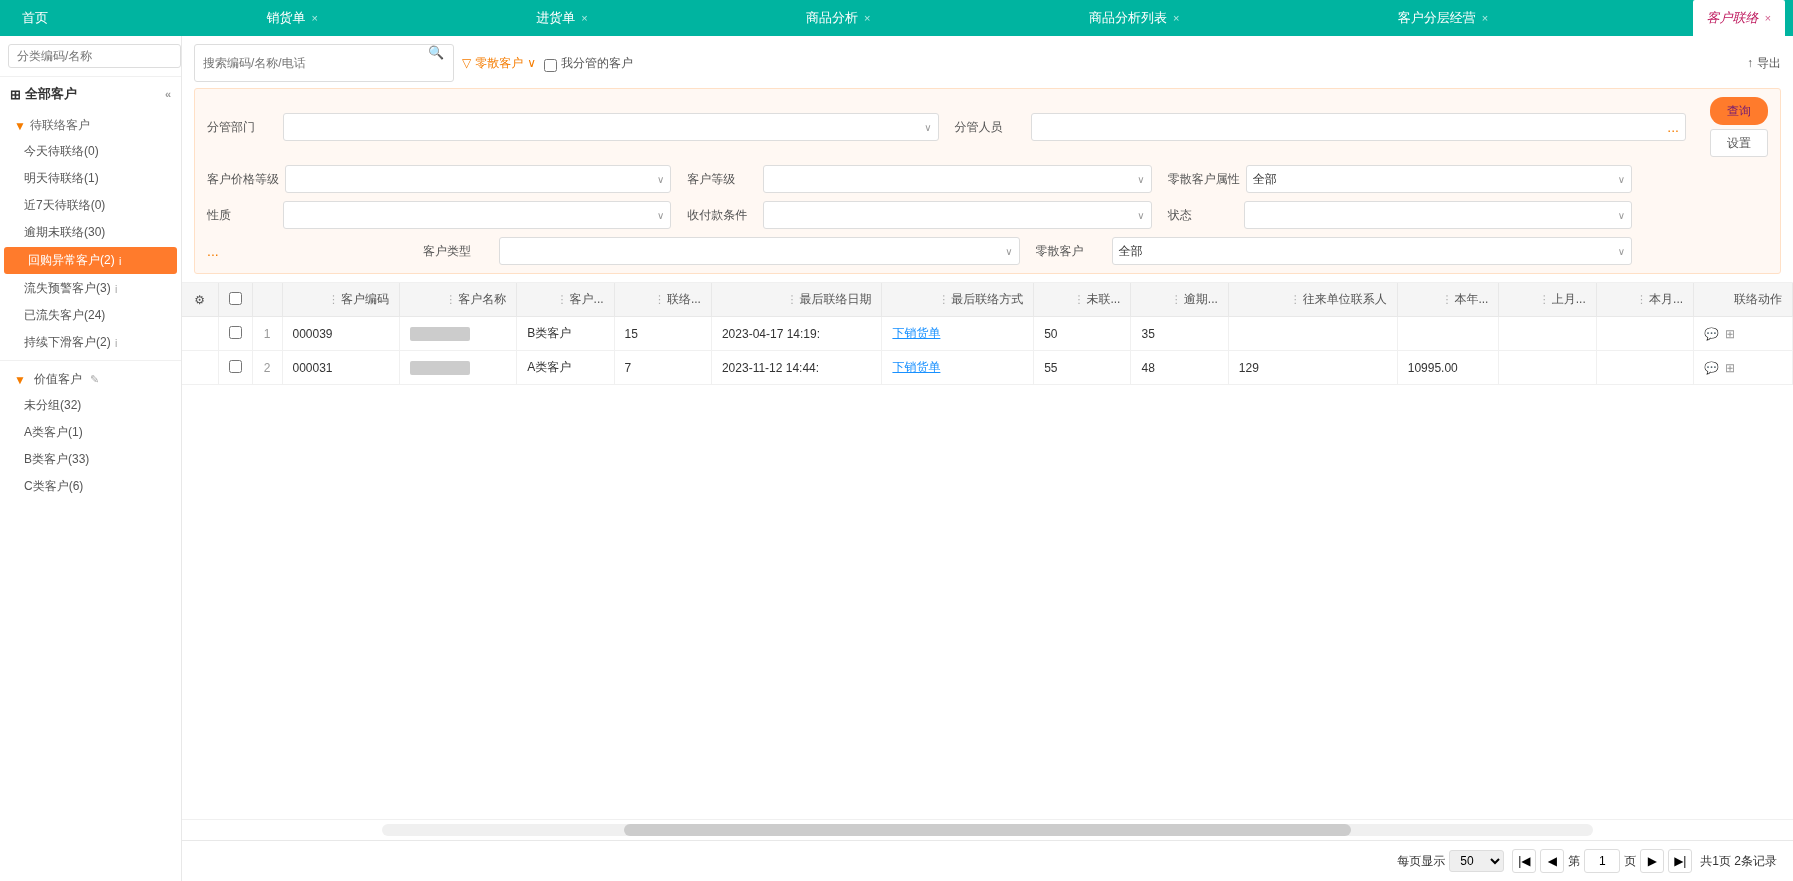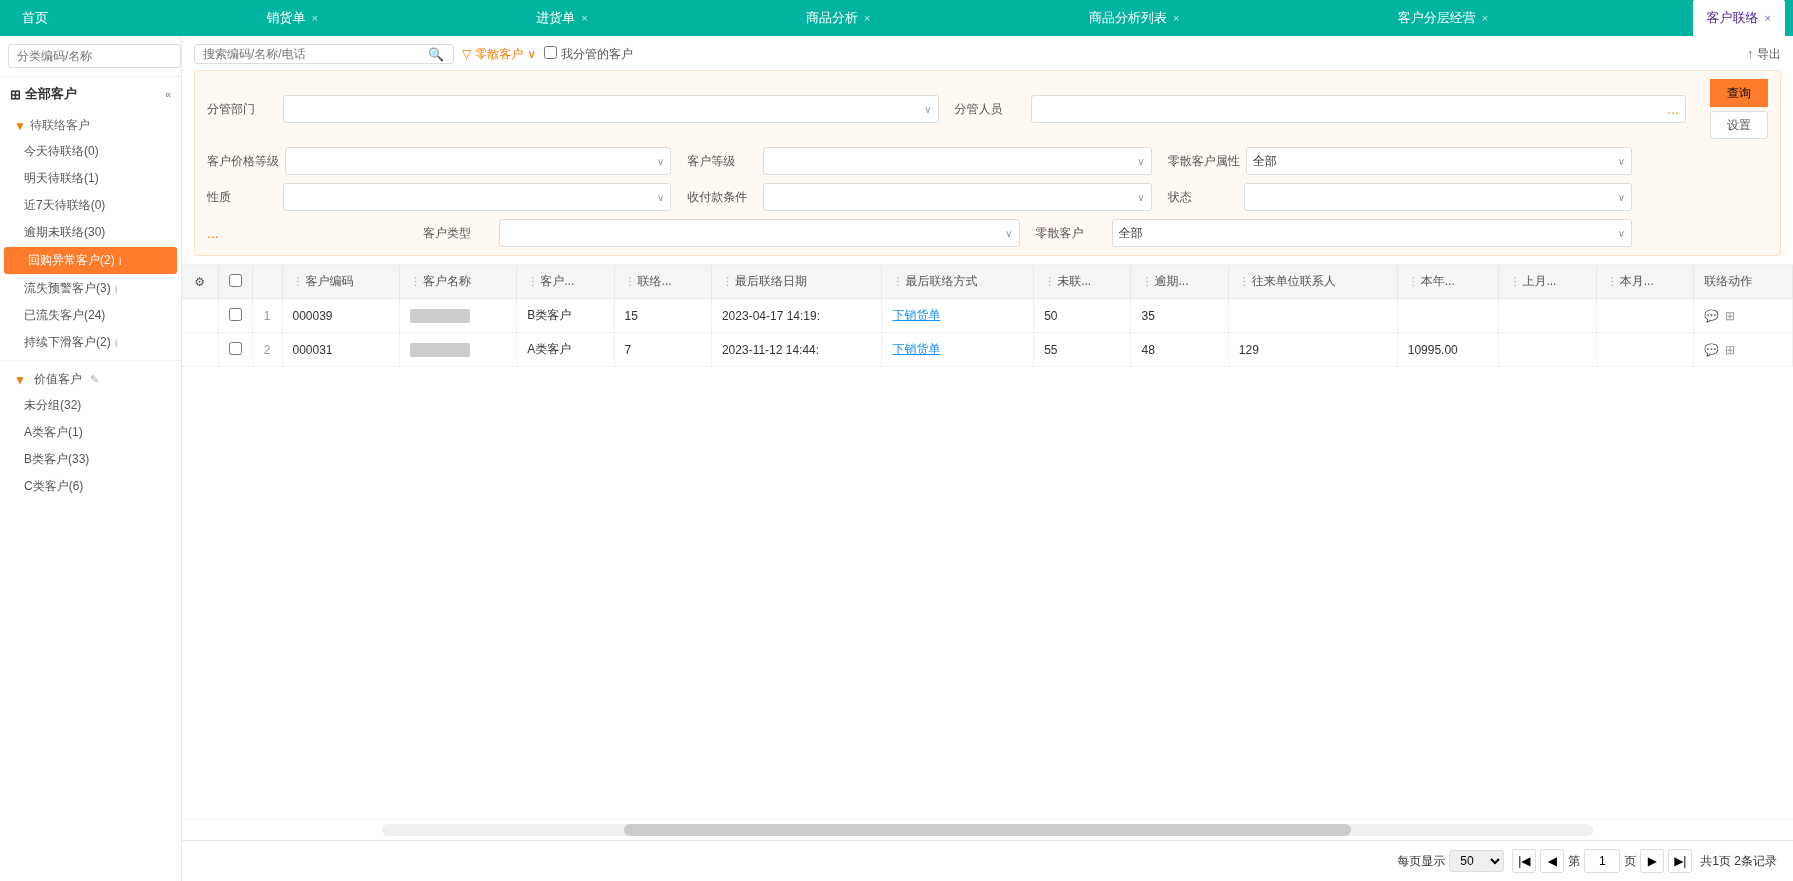--- a/index.html
+++ b/index.html
@@ -20,22 +20,23 @@
       padding: 0 14px;
       height: 36px;
       display: flex;
       align-items: center;
       cursor: pointer;
       font-size: 13px;
       white-space: nowrap;
     }
     .top-nav .nav-item.active {
       background: #fff;
-      color: #4c1d95;
+      color: #be185d;
       border-radius: 2px 2px 0 0;
+      font-style: italic;
     }
     .top-nav .nav-item .close-x {
       margin-left: 6px;
       font-size: 11px;
       opacity: 0.7;
     }
     .top-nav .nav-close-all {
       position: absolute;
       right: 10px;
       color: #fff;
@@ -138,45 +139,44 @@
       background: #fff;
     }
     .filter-row1 {
       display: flex;
       align-items: center;
       margin-bottom: 6px;
       gap: 8px;
     }
     .search-input-wrap {
       display: flex;
-      align-items: center;
       border: 1px solid #ddd;
       border-radius: 3px;
       padding: 0 8px;
-      height: 20px;
+      height: 38px;
       width: 260px;
     }
     .search-input-wrap input {
       border: none;
       outline: none;
       font-size: 12px;
       width: 100%;
     }
     .search-input-wrap .s-icon { color: #f57c00; margin-left: 4px; }
     .more-conditions-btn {
       display: flex;
       align-items: center;
       gap: 4px;
       color: #f57c00;
       cursor: pointer;
       font-size: 12px;
     }
     .my-customers-check {
       display: flex;
-      align-items: flex-start;
+      align-items: flex-end;
       gap: 4px;
       font-size: 12px;
       color: #555;
       cursor: pointer;
     }
     .export-btn {
       margin-left: auto;
       display: flex;
       align-items: center;
       gap: 4px;
@@ -237,23 +237,23 @@
       outline: none;
     }
     .filter-actions {
       display: flex;
       flex-direction: column;
       gap: 4px;
       margin-left: 8px;
     }
     .btn-query {
       background: #ff7b2c;
-      color: #000000;
+      color: #701a75;
       border: none;
-      border-radius: 0;
+      border-radius: 13px;
       padding: 5px 16px;
       font-size: 12px;
       cursor: pointer;
       height: 28px;
     }
     .btn-settings {
       background: #fff;
       color: #555;
       border: 1px solid #ddd;
       border-radius: 3px;
@@ -295,21 +295,21 @@
       width: 100%;
       border-collapse: collapse;
       font-size: 12px;
     }
     thead tr {
       background: #f5f5f5;
       border-bottom: 1px solid #e8e8e8;
     }
     thead th {
       padding: 8px 10px;
-      text-align: left;
+      text-align: right;
       font-weight: normal;
       color: #555;
       white-space: nowrap;
       border-right: 1px solid #e8e8e8;
       position: relative;
     }
     thead th .col-icon {
       color: #aaa;
       margin-right: 2px;
       font-size: 11px;

